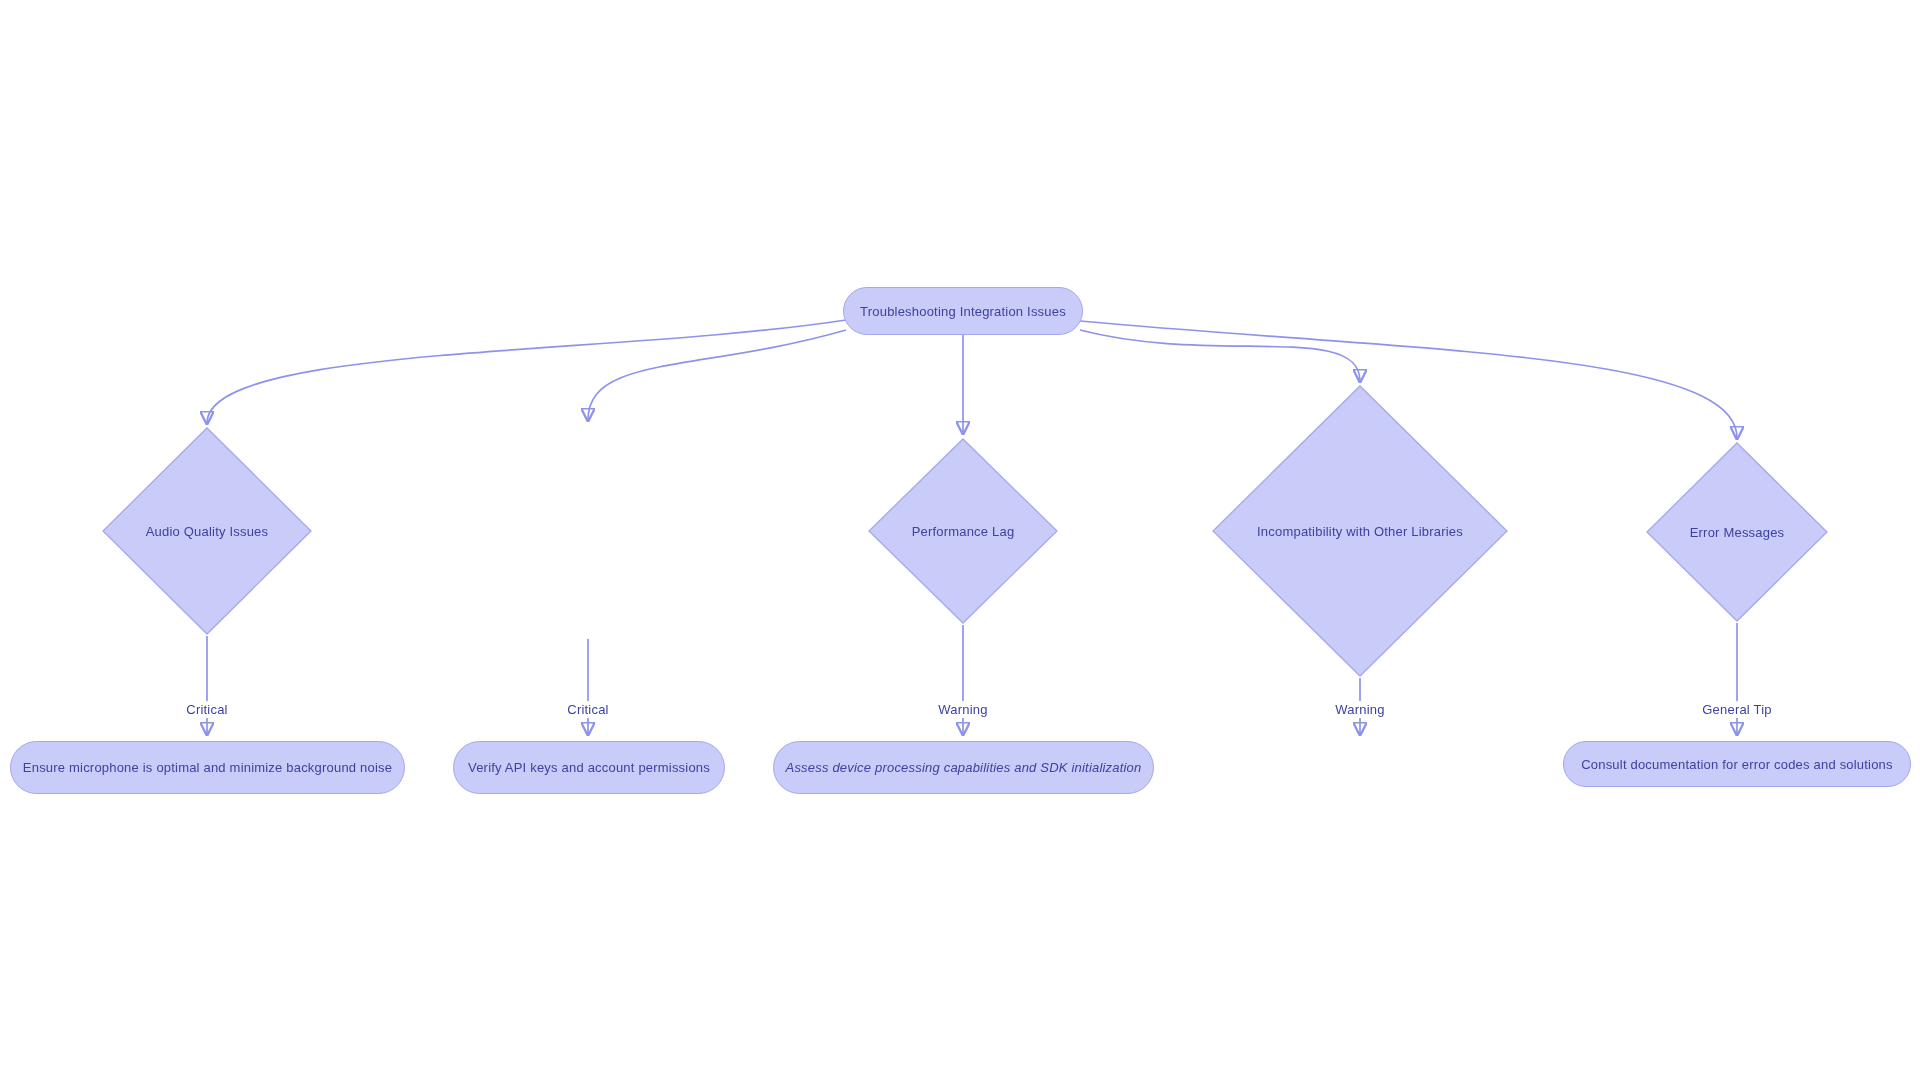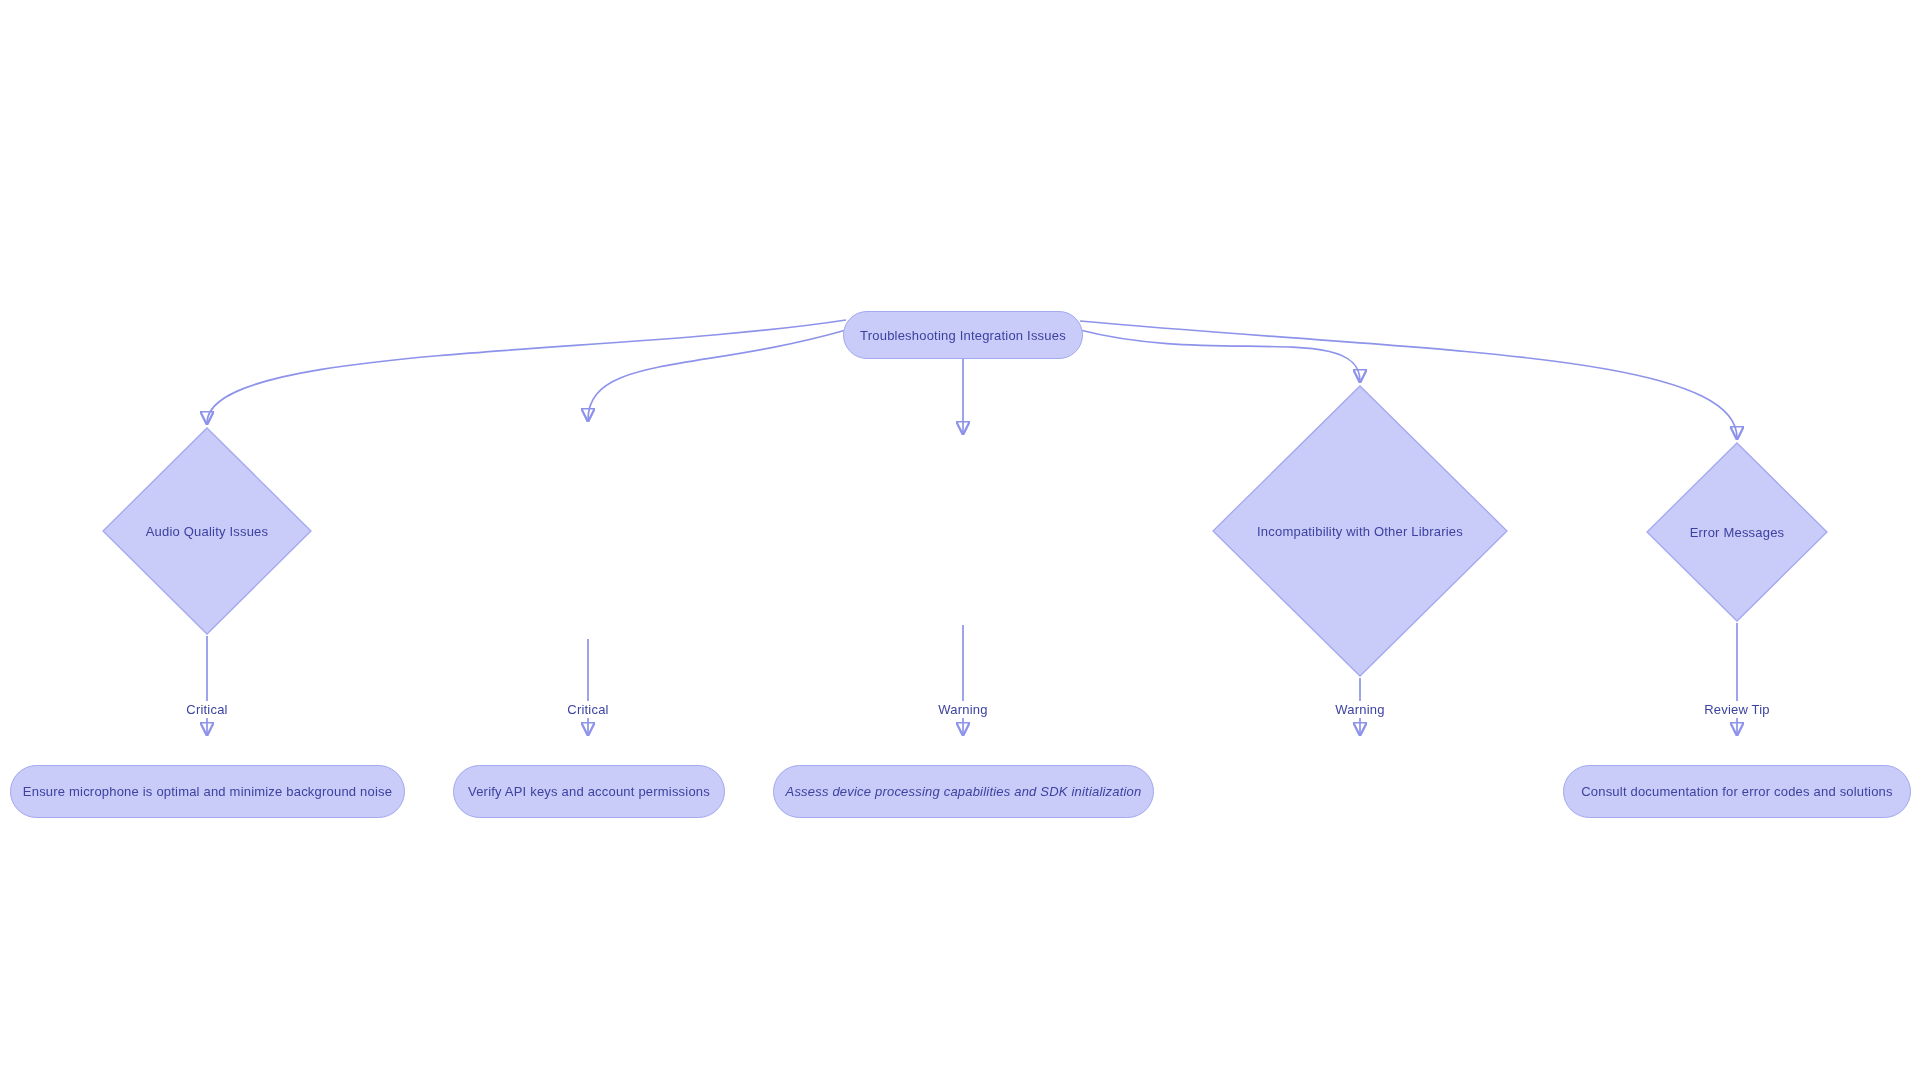--- a/index.html
+++ b/index.html
@@ -30,21 +30,20 @@
     color: var(--text);
     font-size: 13px;
     letter-spacing: 0.2px;
     white-space: nowrap;
   }
   .pill {
     background: var(--node-fill);
     border: 1.3px solid var(--node-border);
     border-radius: 999px;
     box-sizing: border-box;
-    margin-top: 24px;
   }
   .diamond { position: absolute; }
   .diamond-shape { position: absolute; left: 0; top: 0; width: 100%; height: 100%; display: block; }
   .diamond-shape polygon { fill: var(--node-fill); stroke: var(--node-border); stroke-width: 1.3; }
   .diamond .node-label {
     position: absolute;
     inset: 0;
     display: flex;
     align-items: center;
     justify-content: center;
@@ -92,47 +91,53 @@
   </div>
 
   <div class="diamond" style="left:102px; top:427px; width:210px; height:208px;">
     <svg class="diamond-shape" viewBox="0 0 210 208" preserveAspectRatio="none">
       <polygon points="105,1 209,104 105,207 1,104"></polygon>
     </svg>
     <span class="node-label">Audio Quality Issues</span>
   </div>
 
 
+  <div class="diamond" style="left:868px; top:438px; width:190px; height:186px;">
+    <svg class="diamond-shape" viewBox="0 0 190 186" preserveAspectRatio="none">
+      <polygon points="95,1 189,93 95,185 1,93"></polygon>
+    </svg>
+    <span class="node-label">Performance Lag</span>
+  </div>
 
   <div class="diamond" style="left:1212px; top:385px; width:296px; height:292px;">
     <svg class="diamond-shape" viewBox="0 0 296 292" preserveAspectRatio="none">
       <polygon points="148,1 295,146 148,291 1,146"></polygon>
     </svg>
     <span class="node-label">Incompatibility with Other Libraries</span>
   </div>
 
   <div class="diamond" style="left:1646px; top:442px; width:182px; height:180px;">
     <svg class="diamond-shape" viewBox="0 0 182 180" preserveAspectRatio="none">
       <polygon points="91,1 181,90 91,179 1,90"></polygon>
     </svg>
     <span class="node-label">Error Messages</span>
   </div>
 
   <span class="edge-label" style="left:207px; top:701px;">Critical</span>
   <span class="edge-label" style="left:588px; top:701px;">Critical</span>
   <span class="edge-label" style="left:963px; top:701px;">Warning</span>
   <span class="edge-label" style="left:1360px; top:701px;">Warning</span>
-  <span class="edge-label" style="left:1737px; top:701px;">Review Tip</span>
+  <span class="edge-label" style="left:1737px; top:701px;">General Tip</span>
 
   <div class="node pill" style="left:10px; top:741px; width:395px; height:53px;">
     <span>Ensure microphone is optimal and minimize background noise</span>
   </div>
   <div class="node pill" style="left:453px; top:741px; width:272px; height:53px;">
     <span>Verify API keys and account permissions</span>
   </div>
   <div class="node pill" style="left:773px; top:741px; width:381px; height:53px;font-style:italic;">
     <span>Assess device processing capabilities and SDK initialization</span>
   </div>
-  <div class="node pill" style="left:1563px; top:741px; width:348px; height:53px;">
+  <div class="node pill" style="left:1563px; top:741px; width:348px; height:46px;">
     <span>Consult documentation for error codes and solutions</span>
   </div>
 
 </div>
 
 </body></html>

